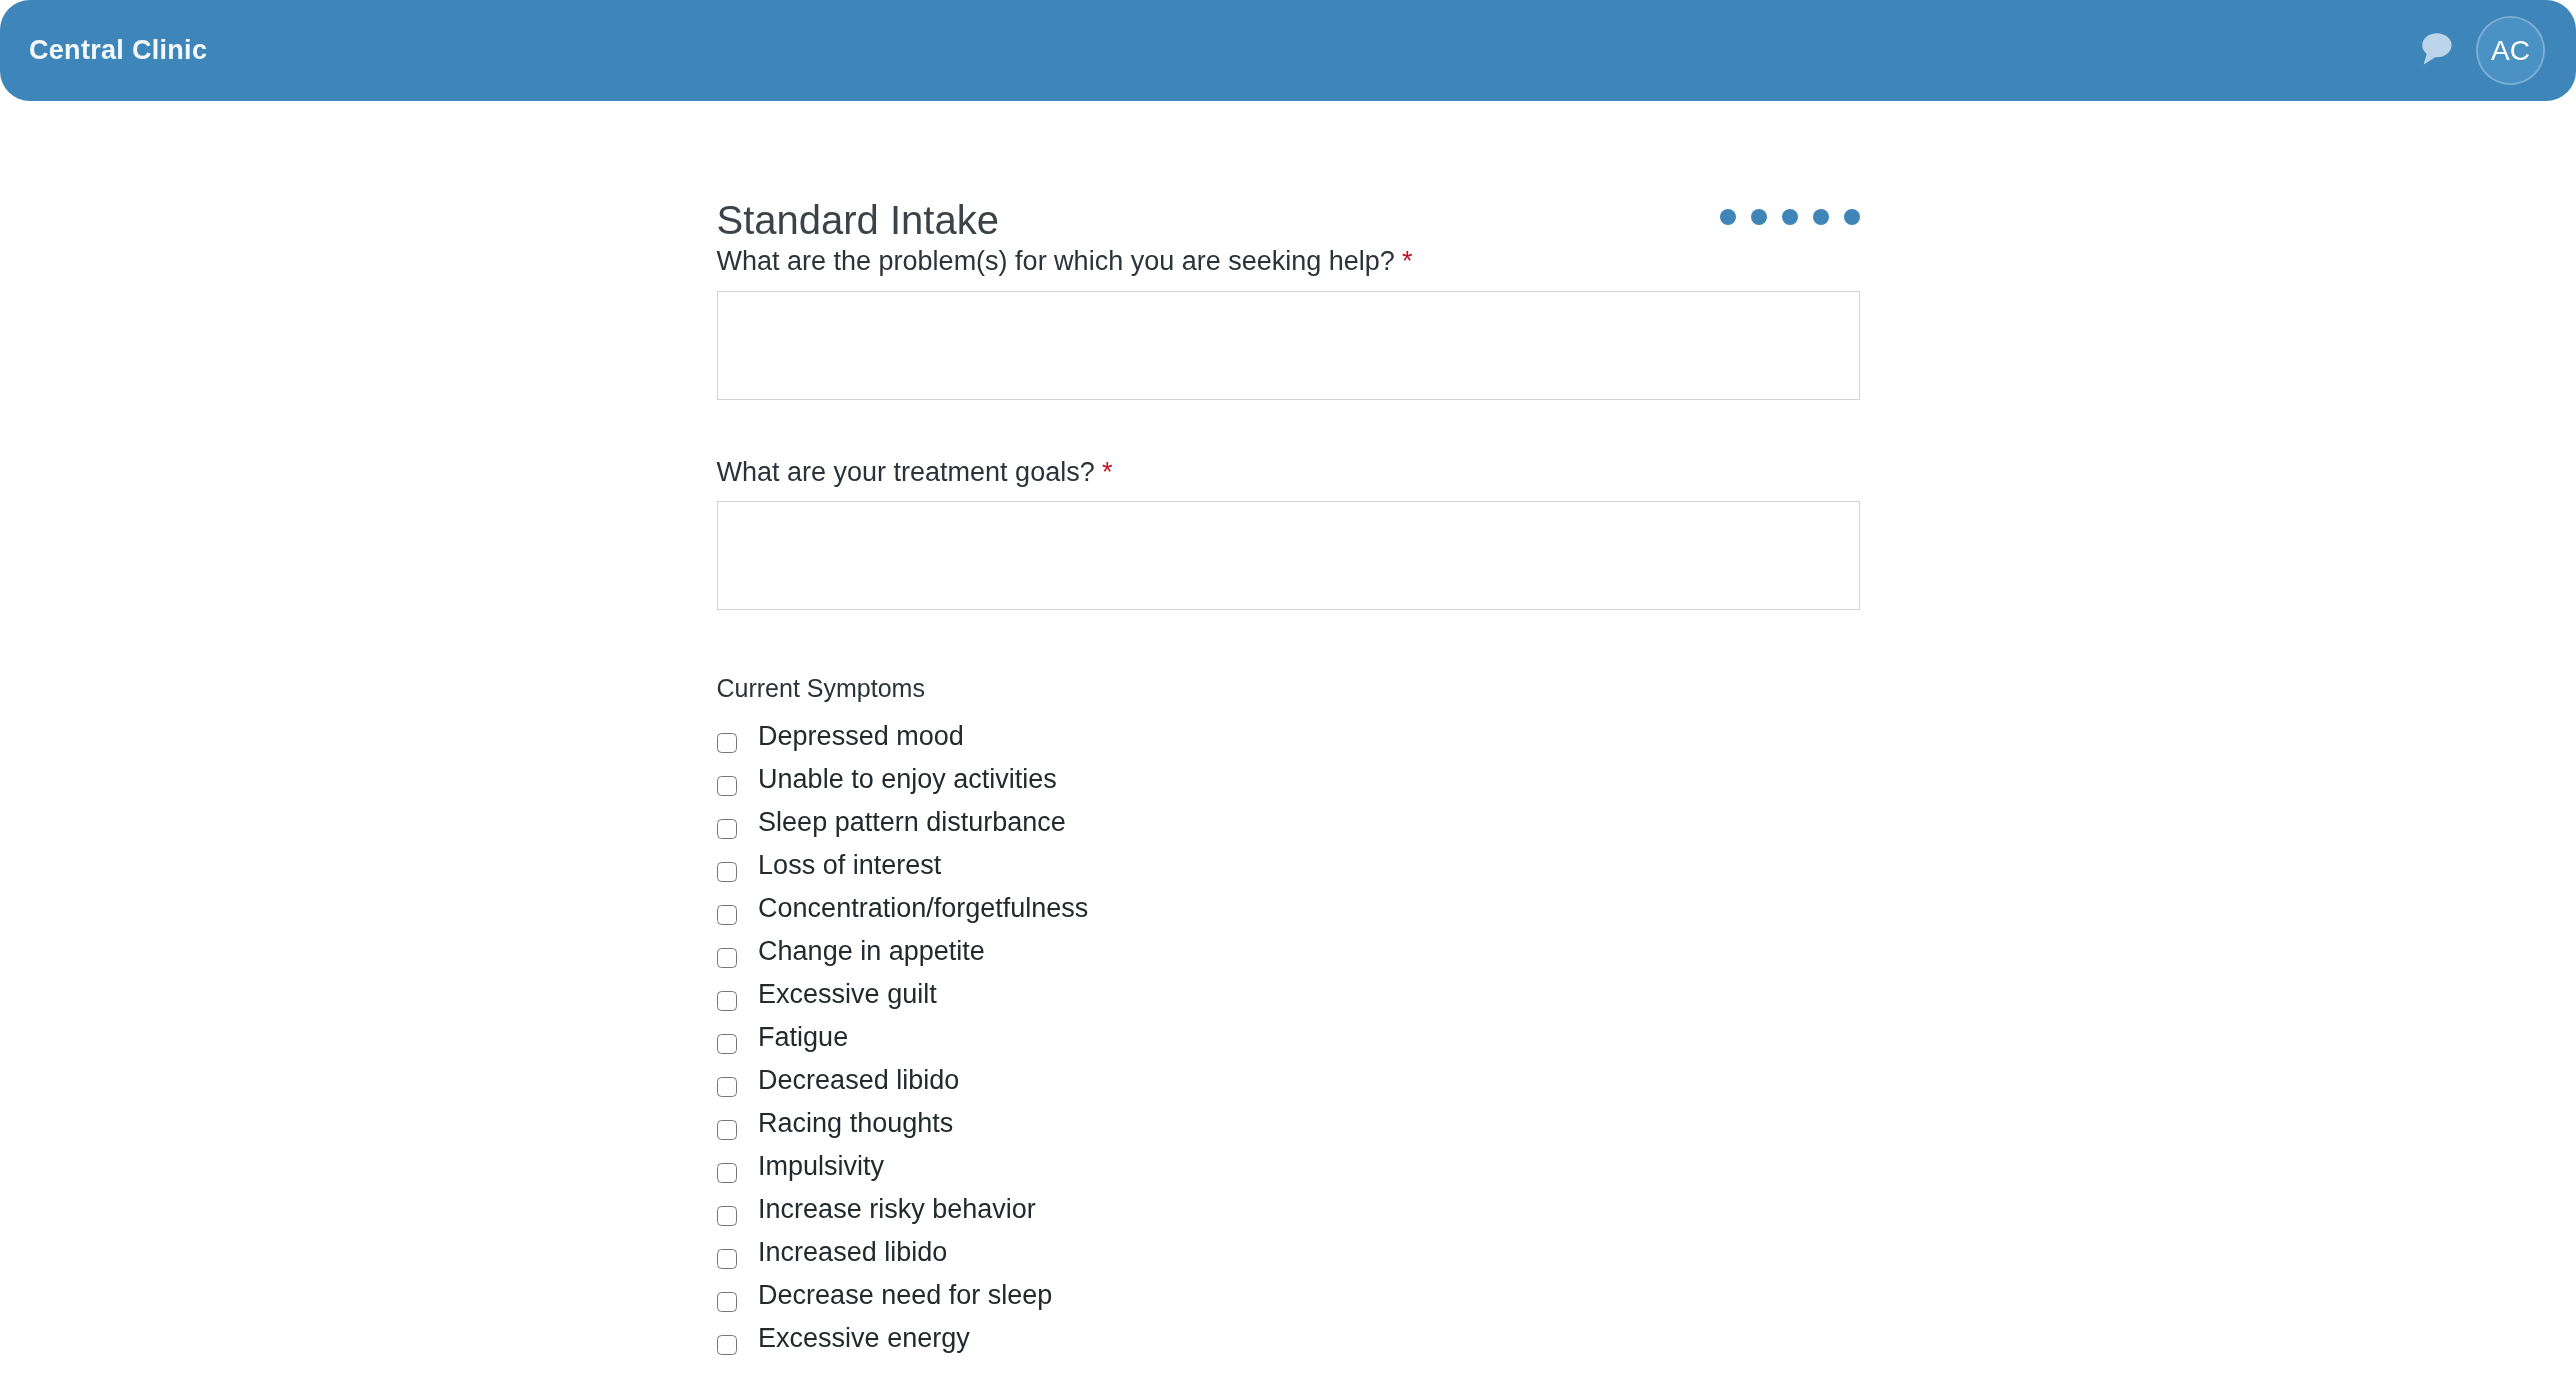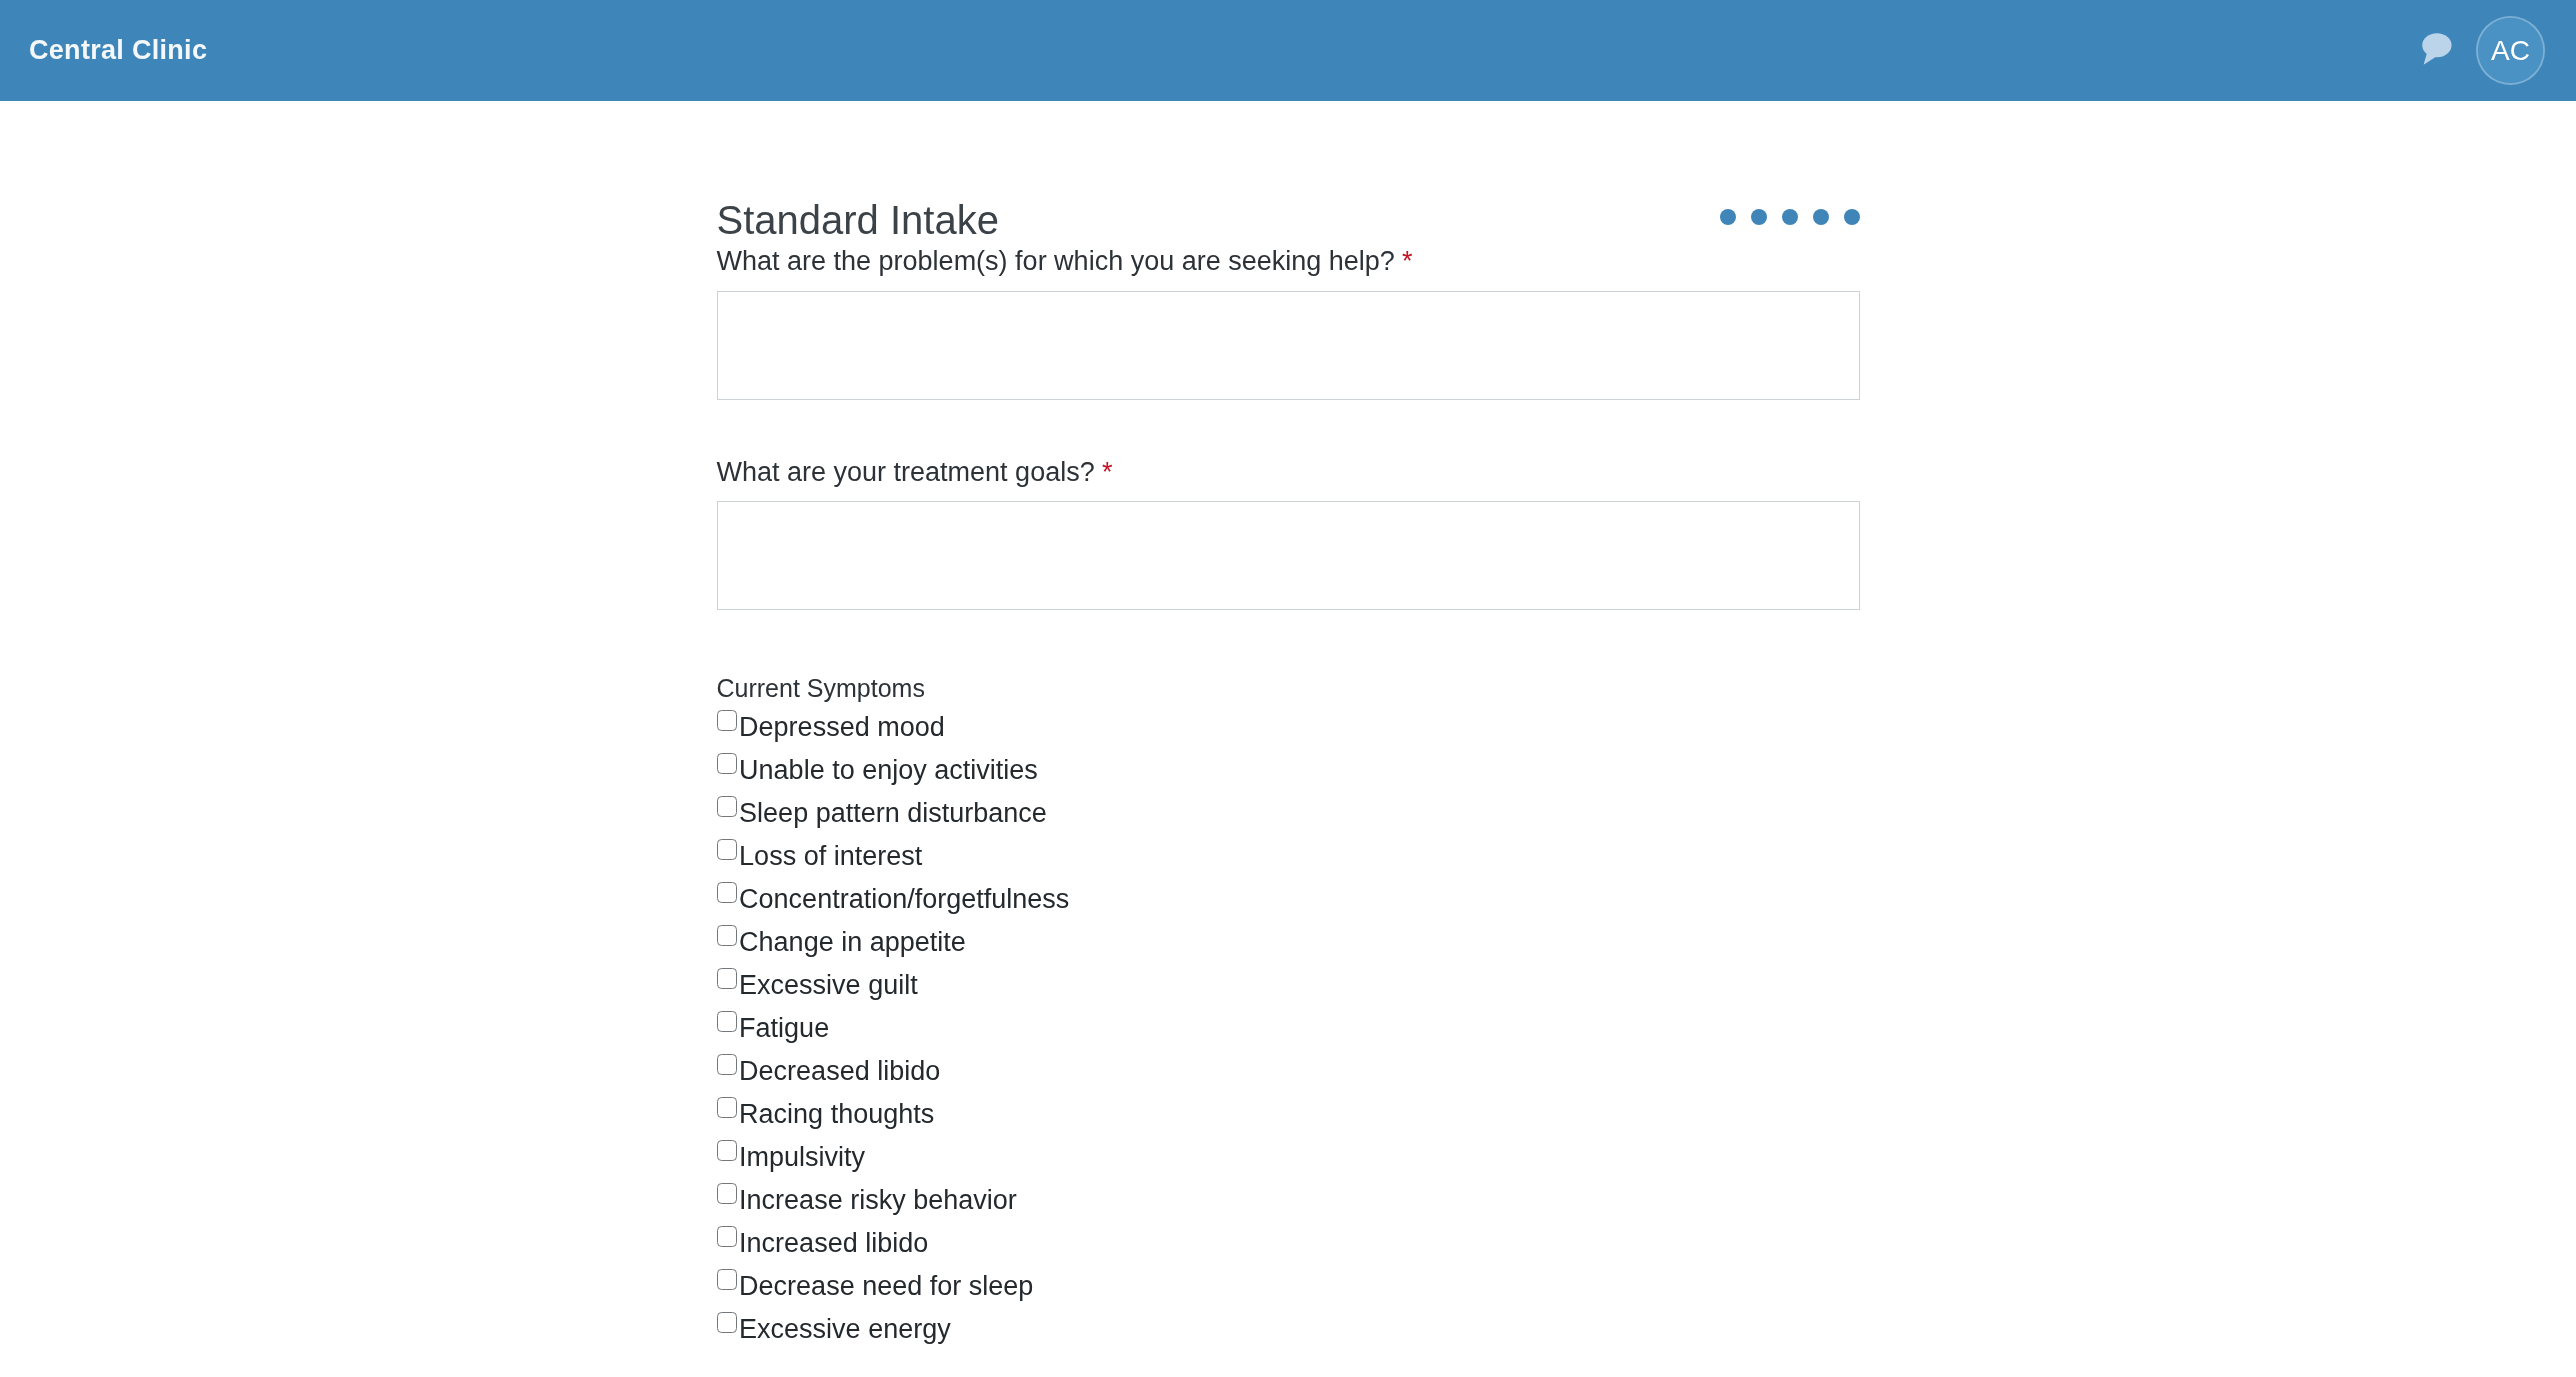--- a/index.html
+++ b/index.html
@@ -3,21 +3,21 @@
 <meta charset="utf-8">
 <style>
   * { margin:0; padding:0; box-sizing:border-box; }
   html,body { width:2576px; height:1377px; background:#ffffff;
               font-family:"Liberation Sans", sans-serif; overflow:hidden; }
 
   
   .topbar {
     height:101px; background:#3e86ba;
     display:flex; align-items:center;
-    padding-left:29px; padding-right:31px;
+    padding-left:29px; padding-right:31px;border-radius:30px;
   }
   .brand { color:#f4f8fb; font-size:27px; font-weight:700; letter-spacing:0.3px; }
   .topbar-right { margin-left:auto; display:flex; align-items:center; gap:22px; }
   .chat-icon { width:36px; height:39px; display:block; cursor:pointer; }
   .avatar {
     width:69px; height:69px; border-radius:50%;
     background:#4b92c4; box-shadow:0 0 0 1.8px rgba(255,255,255,0.28) inset;
     display:flex; align-items:center; justify-content:center;
     color:#ffffff; font-size:28px; cursor:pointer;
   }
@@ -36,21 +36,21 @@
 
   textarea.answer {
     display:block; margin-top:12.5px; width:1143px; height:109px;
     border:1.8px solid #cdd3d9; border-radius:0; background:#ffffff;
     resize:none; outline:none; font-family:"Liberation Sans", sans-serif;
     font-size:25px; color:#2c3237; padding:10.7px 12.5px;
   }
 
   .symptoms-label { margin-top:61px; font-size:25px; line-height:34px; color:#2c3237; }
   .symptom-list { margin-top:5.4px; }
-  .symptom-row { height:43px; display:flex; align-items:flex-start; gap:2px; cursor:pointer; }
+  .symptom-row { height:43px; display:flex; align-items:flex-end; gap:21px; cursor:pointer; }
   .cb {
     appearance:none; -webkit-appearance:none;
     width:20.6px; height:20.6px; flex:0 0 20.6px;
     border:1.8px solid #73777a; border-radius:4.5px; background:#ffffff;
     cursor:pointer; margin:0;
   }
   .symptom-label { font-size:27px; line-height:34px; color:#24292e; }
 </style>
 </head>
 <body>

